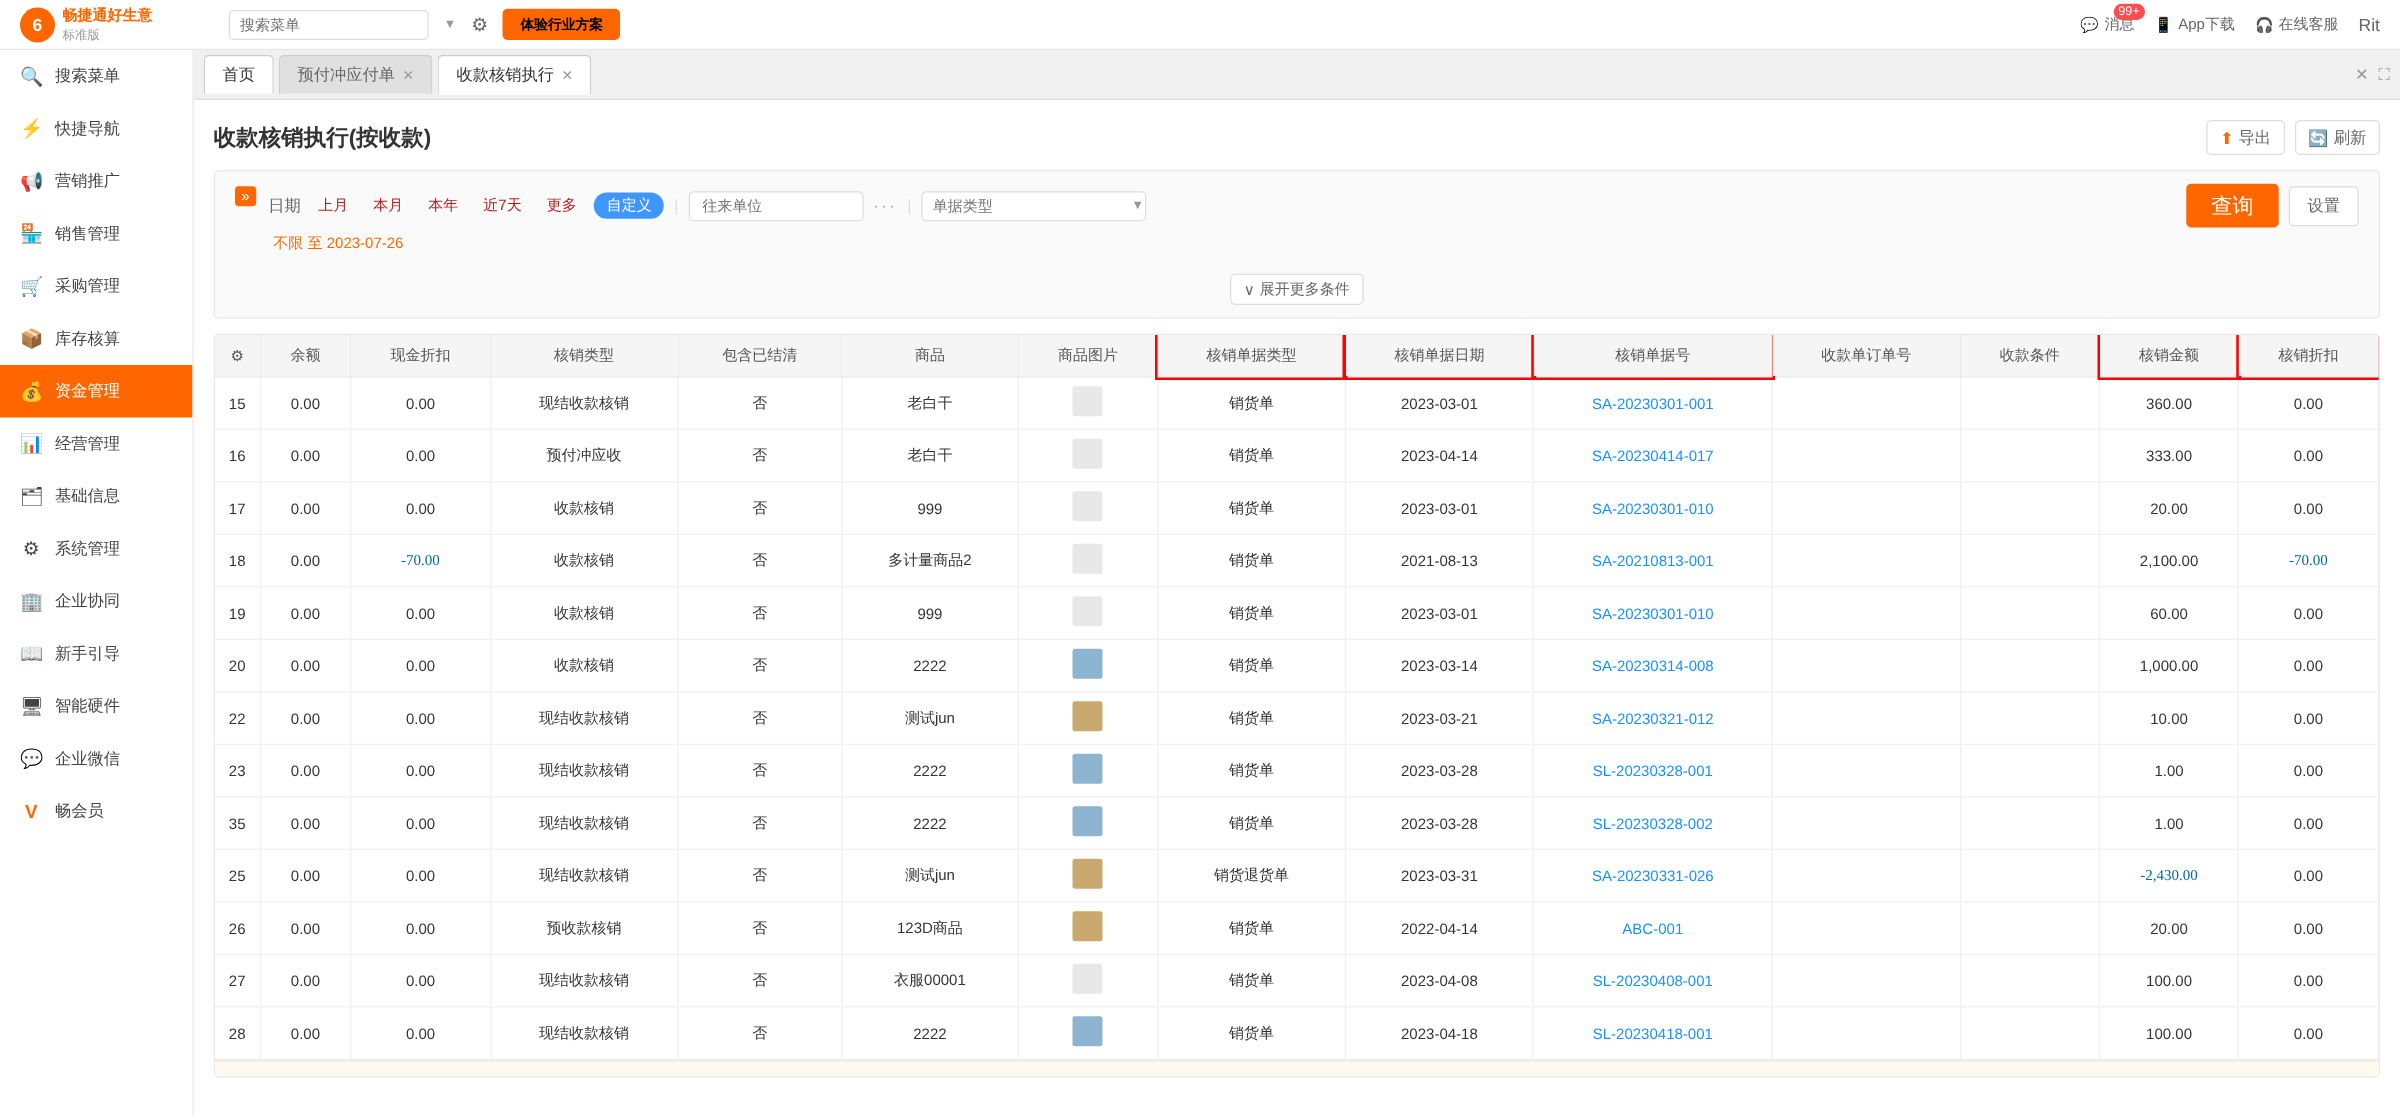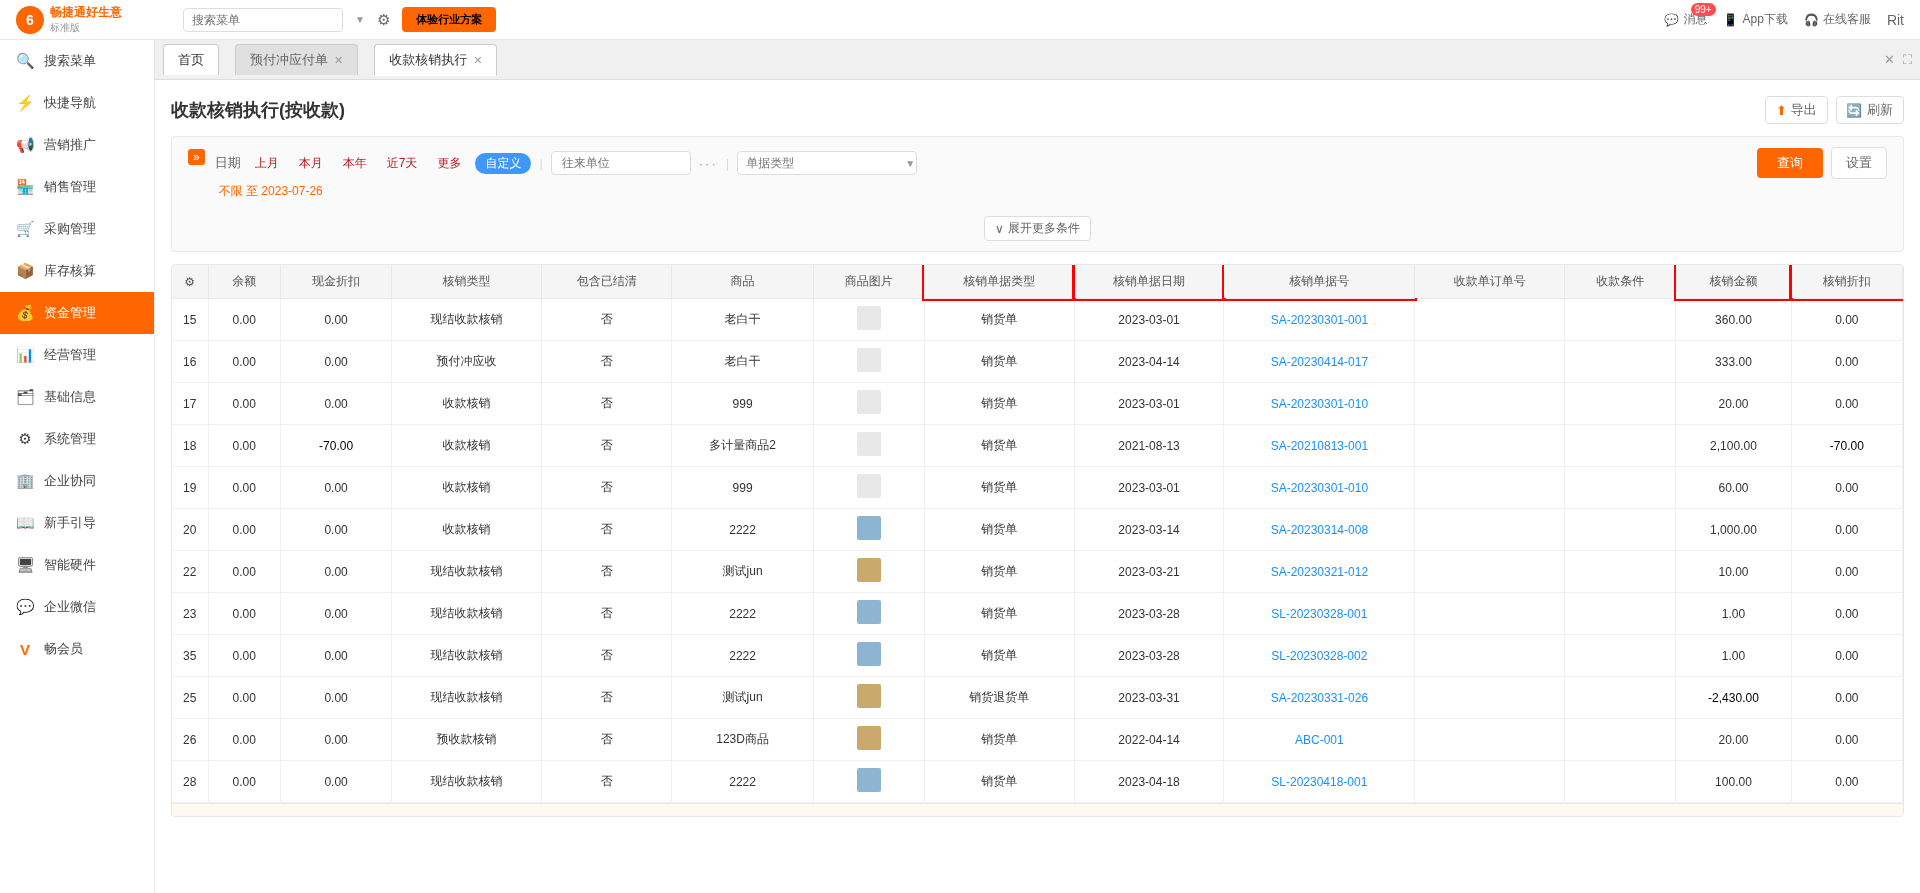--- a/index.html
+++ b/index.html
@@ -23,21 +23,21 @@
     
     .sidebar { width: 155px; min-width: 155px; background: #fff; border-right: 1px solid #e8e8e8; overflow-y: auto; }
     .sidebar-item { display: flex; align-items: center; gap: 10px; padding: 12px 16px; cursor: pointer; color: #444; font-size: 13px; }
     .sidebar-item.active { background: #ff6600; color: white; border-radius: 0; }
     .sidebar-icon { width: 18px; text-align: center; font-size: 15px; }
 
     
     .content { flex: 1; display: flex; flex-direction: column; overflow: hidden; }
 
     
-    .tab-bar { height: 40px; background: #f0f0f0; display: flex; align-items: center; border-bottom: 1px solid #ddd; padding: 0 8px; gap: 16px; }
+    .tab-bar { height: 40px; background: #f0f0f0; display: flex; align-items: center; border-bottom: 1px solid #ddd; padding: 0 8px; gap: 4px; }
     .tab { display: flex; align-items: center; gap: 6px; padding: 6px 14px; border-radius: 4px 4px 0 0; cursor: pointer; font-size: 13px; background: #e0e0e0; color: #666; border: 1px solid #ccc; border-bottom: none; }
     .tab.active { background: #fff; color: #333; border-bottom: 1px solid #fff; margin-bottom: -1px; }
     .tab-home { background: #fff; color: #333; border: 1px solid #ccc; border-bottom: none; }
     .tab-close { color: #999; font-size: 11px; }
     .tab-bar-right { margin-left: auto; display: flex; align-items: center; gap: 8px; color: #999; }
 
     
     .page-content { flex: 1; overflow: auto; background: #fff; padding: 16px; }
 
     
@@ -50,32 +50,32 @@
     
     .filter-bar { background: #fafafa; border: 1px solid #e8e8e8; border-radius: 4px; padding: 10px 16px; margin-bottom: 12px; display: flex; align-items: center; gap: 12px; flex-wrap: wrap; }
     .filter-label { color: #666; font-size: 13px; white-space: nowrap; }
     .filter-link { color: #b91c1c; font-size: 12px; cursor: pointer; padding: 2px 6px; border-radius: 3px; }
     .filter-custom { color: #fff; background: #4096ff; border-radius: 12px; padding: 2px 10px; font-size: 12px; }
     .date-range { color: #ff6600; font-size: 12px; margin-left: 4px; }
     .filter-divider { color: #ddd; }
     .filter-input { border: 1px solid #ddd; border-radius: 4px; padding: 4px 10px; font-size: 12px; color: #999; min-width: 120px; }
     .filter-dots { color: #999; letter-spacing: 2px; }
     .expand-btn { display: flex; align-items: center; gap: 4px; color: #666; font-size: 12px; cursor: pointer; border: 1px solid #ddd; border-radius: 4px; padding: 3px 10px; background: #fff; align-self: center; margin: 0 auto; }
-    .query-btn { background: #ff6600; color: white; border: none; border-radius: 4px; padding: 6px 20px; cursor: pointer; font-size: 13px; margin-left: auto; }
+    .query-btn { background: #ff6600; color: white; border: none; border-radius: 4px; padding: 6px 20px; cursor: pointer; font-size: 17px; margin-left: auto; }
     .settings-btn { border: 1px solid #ddd; background: #fff; color: #666; border-radius: 4px; padding: 6px 14px; cursor: pointer; font-size: 13px; }
 
     
     .table-wrapper { overflow: auto; border: 1px solid #e8e8e8; border-radius: 4px; }
     table { width: 100%; border-collapse: collapse; font-size: 12px; }
     thead tr { background: #f5f5f5; }
     thead th { padding: 8px 10px; text-align: center; border-bottom: 1px solid #e8e8e8; border-right: 1px solid #e8e8e8; font-weight: normal; color: #555; white-space: nowrap; position: sticky; top: 0; background: #f5f5f5; z-index: 1; }
     tbody tr { border-bottom: 1px solid #f0f0f0; }
     tbody tr.highlighted { background: #fff3e0; }
     tbody td { padding: 7px 10px; text-align: center; border-right: 1px solid #f0f0f0; white-space: nowrap; }
-    .red-text { color: #000000; }
+    .red-text { color: #0369a1; font-family: Liberation Serif, serif; }
     .link-text { color: #1890ff; cursor: pointer; text-decoration: none; }
     .img-placeholder { width: 24px; height: 24px; background: #e8e8e8; border-radius: 2px; display: inline-block; }
     .img-colored { width: 24px; height: 24px; background: #8db4d0; border-radius: 2px; display: inline-block; }
     .img-brown { width: 24px; height: 24px; background: #c9a96e; border-radius: 2px; display: inline-block; }
 
     
     .table-footer { background: #fff9f0; border-top: 1px solid #e8e8e8; display: flex; justify-content: flex-end; padding: 6px 12px; font-size: 12px; color: #333; gap: 40px; }
 
     
     ::-webkit-scrollbar { width: 6px; height: 6px; }
@@ -452,20 +452,36 @@
       <td><span class="img-brown"></span></td>
       <td>销货单</td>
       <td>2022-04-14</td>
       <td><a class="link-text">ABC-001</a></td>
       <td></td>
       <td></td>
       <td class="">20.00</td>
       <td class="">0.00</td>
     </tr>
               <tr>
+      <td>27</td>
+      <td>0.00</td>
+      <td class="">0.00</td>
+      <td>现结收款核销</td>
+      <td>否</td>
+      <td>衣服00001</td>
+      <td><span class="img-placeholder"></span></td>
+      <td>销货单</td>
+      <td>2023-04-08</td>
+      <td><a class="link-text">SL-20230408-001</a></td>
+      <td></td>
+      <td></td>
+      <td class="">100.00</td>
+      <td class="">0.00</td>
+    </tr>
+              <tr>
       <td>28</td>
       <td>0.00</td>
       <td class="">0.00</td>
       <td>现结收款核销</td>
       <td>否</td>
       <td>2222</td>
       <td><span class="img-colored"></span></td>
       <td>销货单</td>
       <td>2023-04-18</td>
       <td><a class="link-text">SL-20230418-001</a></td>

